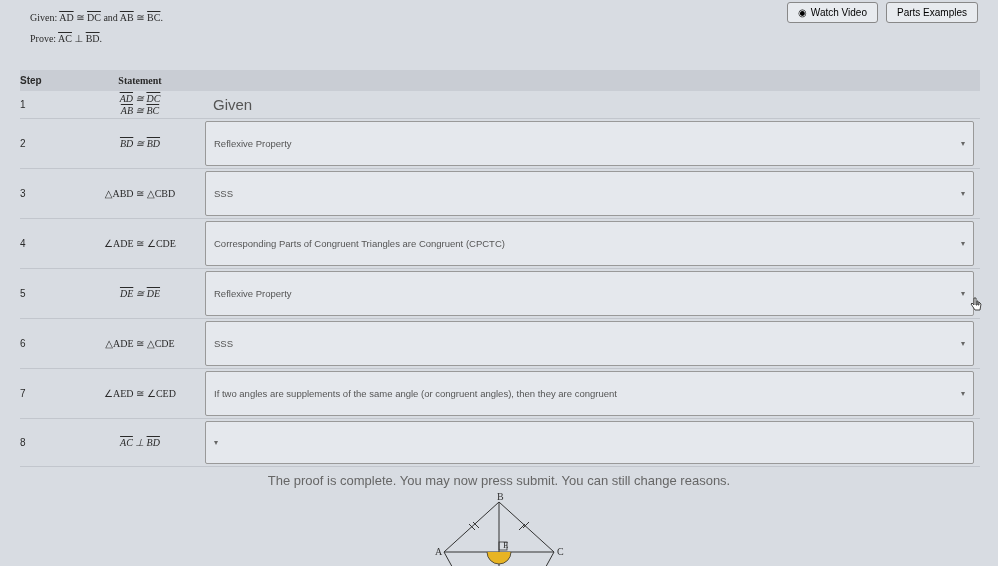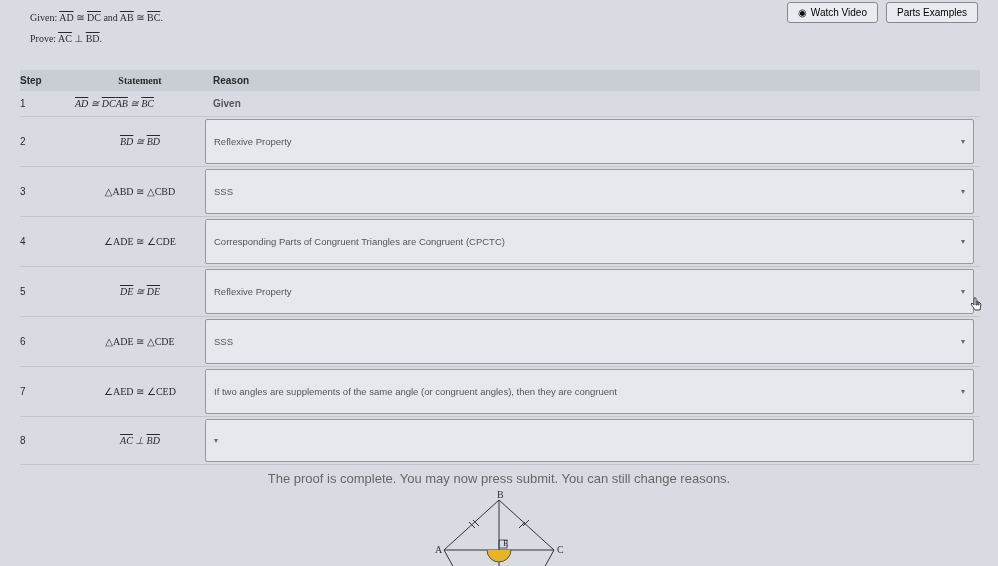--- a/index.html
+++ b/index.html
@@ -69,24 +69,23 @@
     padding: 16px 8px;
     margin-right: 6px;
     display: flex;
     justify-content: space-between;
     align-items: center;
     color: #555;
     cursor: pointer;
   }
   .reason-text-plain {
     flex: 1;
-    font-size: 10px;
+    font-size: 15px;
     padding: 3px 8px;
     color: #555;
-    font-weight: bold;
   }
   .caret { font-size: 8px; color: #666; }
   .complete-msg {
     text-align: center;
     font-size: 13px;
     color: #666;
     margin-top: 6px;
     font-family: Arial, sans-serif;
   }
   .figure {
@@ -95,21 +94,21 @@
     height: 165px;
     margin: 4px auto 0 auto;
   }
   .cursor-hand {
     position: absolute;
     right: 12px;
     top: 296px;
     font-size: 14px;
   }
   .cong { font-family: "Times New Roman", serif; }
-  .stmt-stack { display:flex; flex-direction:row; line-height:1.15; }
+  .stmt-stack { display:flex; flex-direction:column; line-height:1.15; }
 </style>
 </head>
 <body>
 
 <div class="top-buttons">
   <button class="top-btn">
     <span>◉</span>
     <span>Watch Video</span>
   </button>
   <button class="top-btn">
@@ -134,21 +133,20 @@
       <span class="overline">AC</span> ⊥
       <span class="overline">BD</span>.
     </span>
   </div>
 </div>
 
 <div class="proof-table">
   <div class="pt-header">
     <div class="col-step">Step</div>
     <div class="col-stmt" style="font-style:normal;font-weight:bold">Statement</div>
-    <div class="col-reason">Reason</div>
   </div>
 
   <div class="pt-row">
     <div class="col-step">1</div>
     <div class="col-stmt stmt-stack">
       <span style="font-style:italic"><span class="overline">AD</span> ≅ <span class="overline">DC</span></span>
       <span style="font-style:italic"><span class="overline">AB</span> ≅ <span class="overline">BC</span></span>
     </div>
     <div class="reason-text-plain">Given</div>
   </div>

